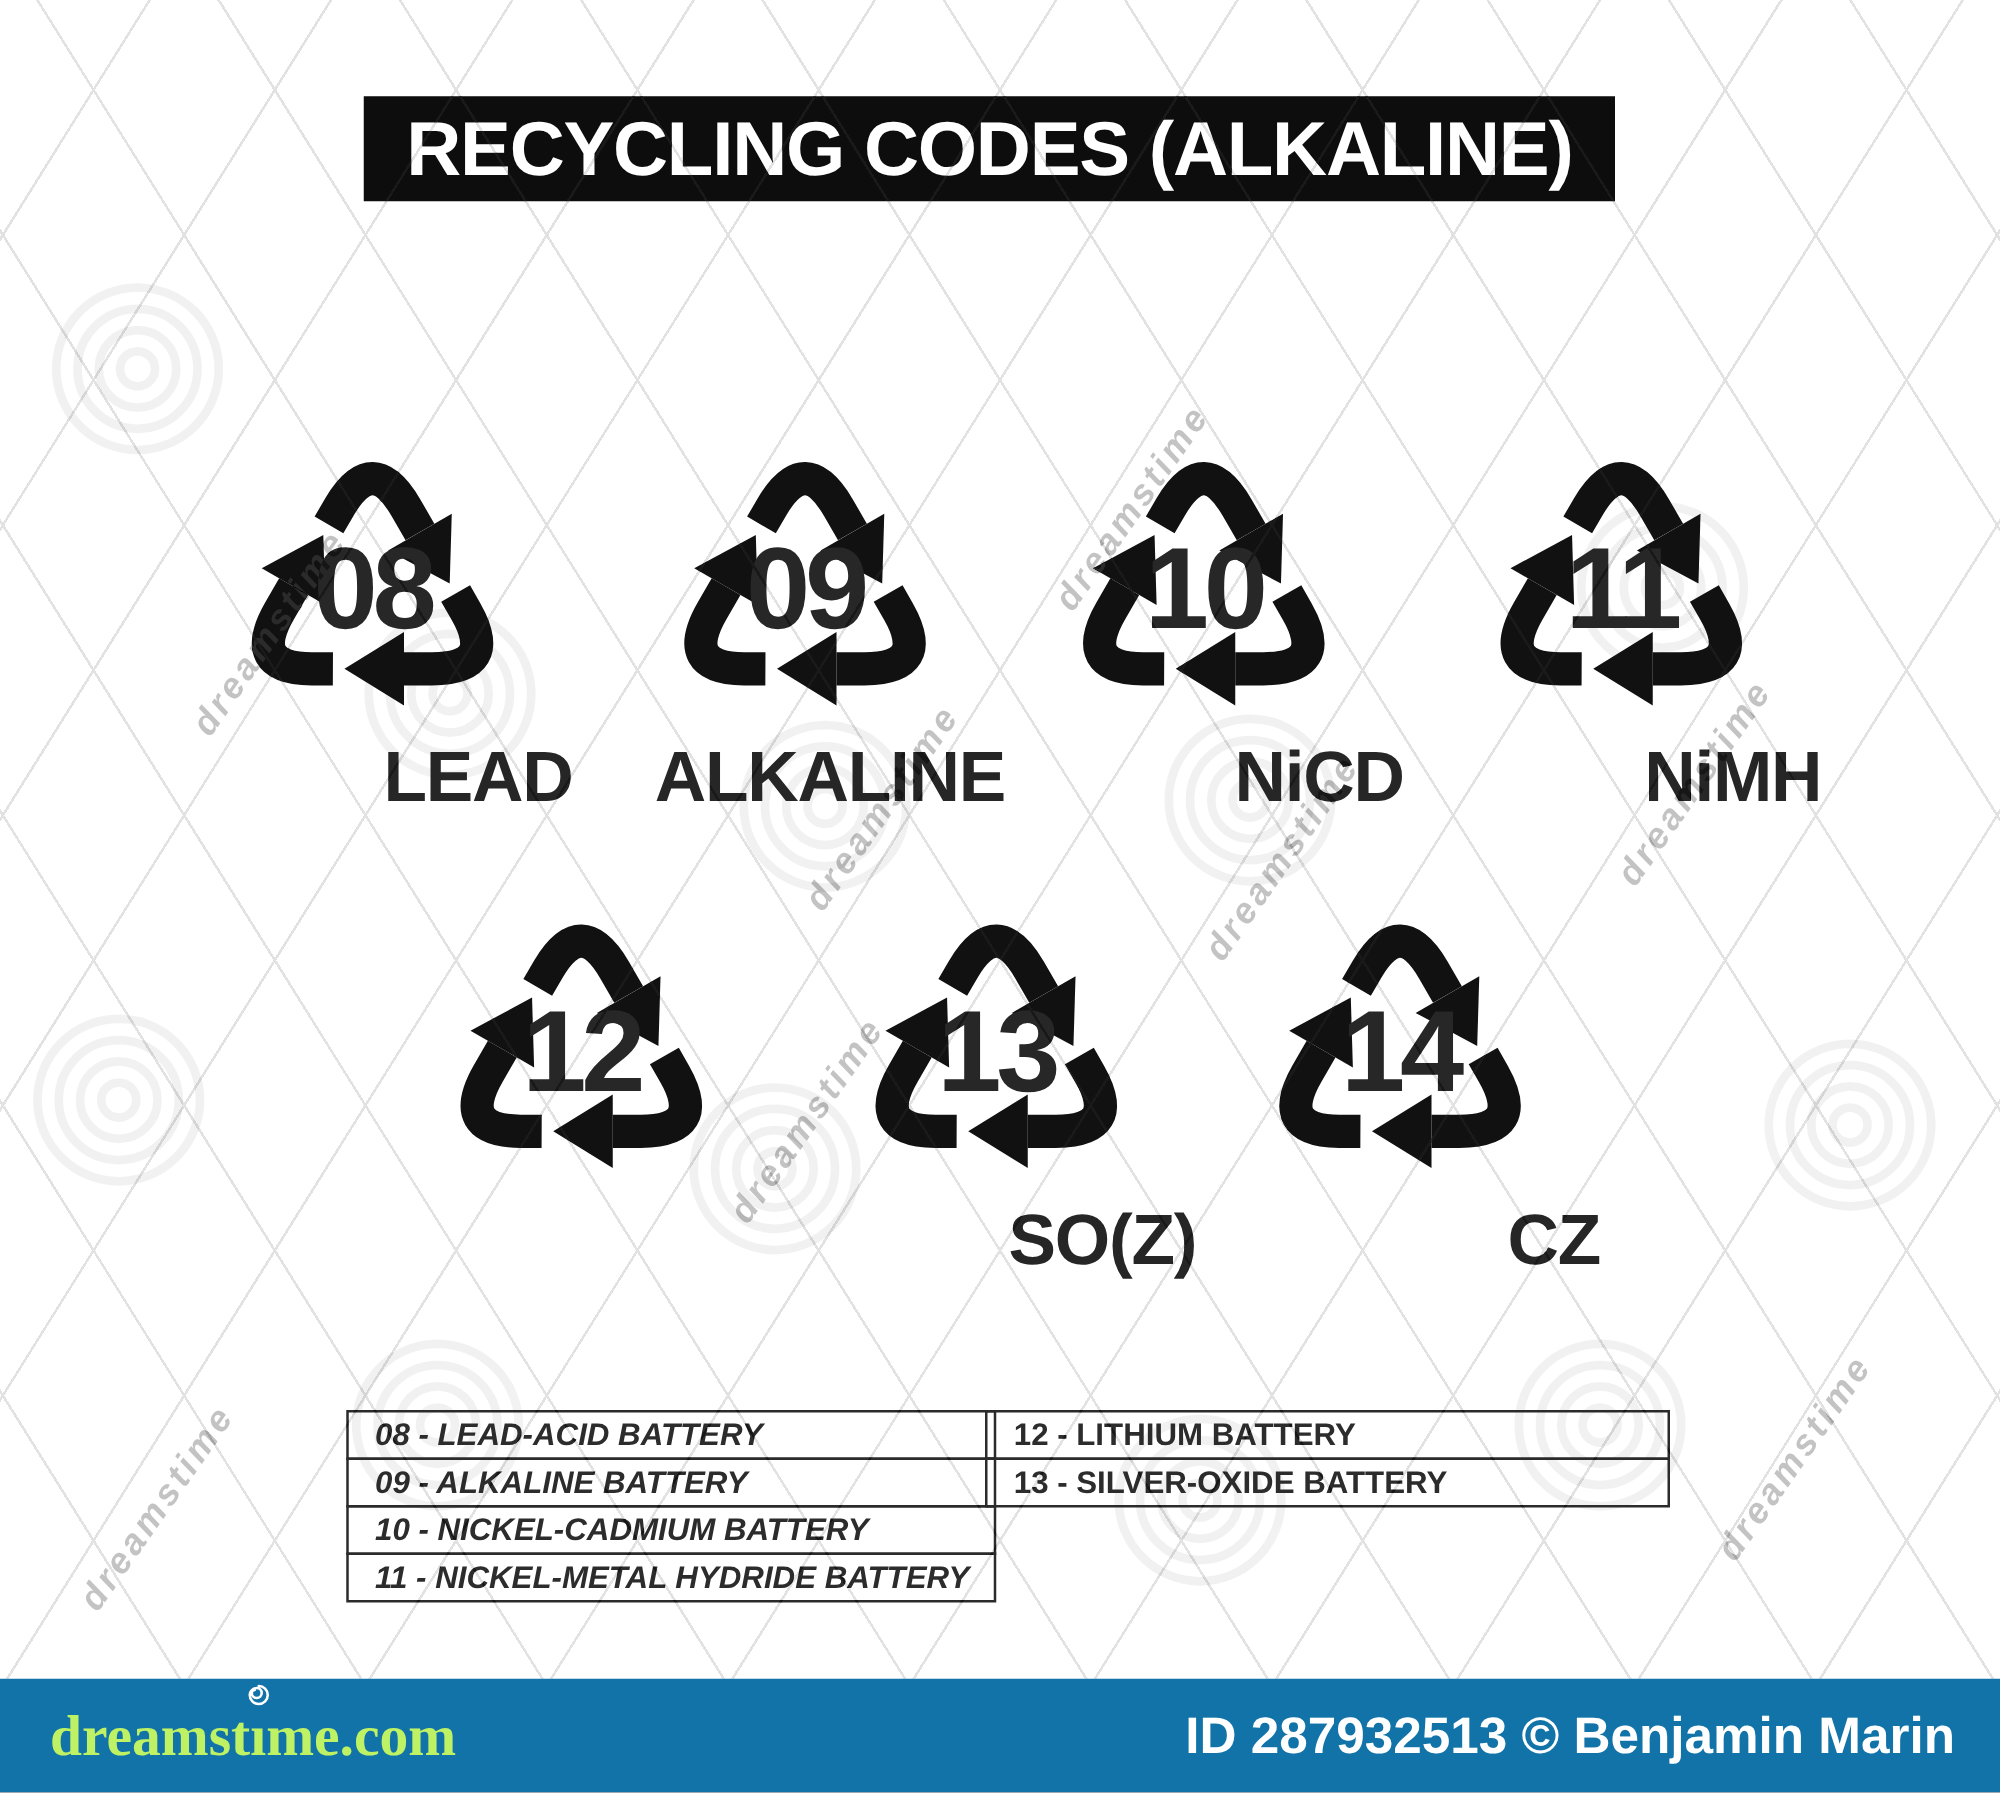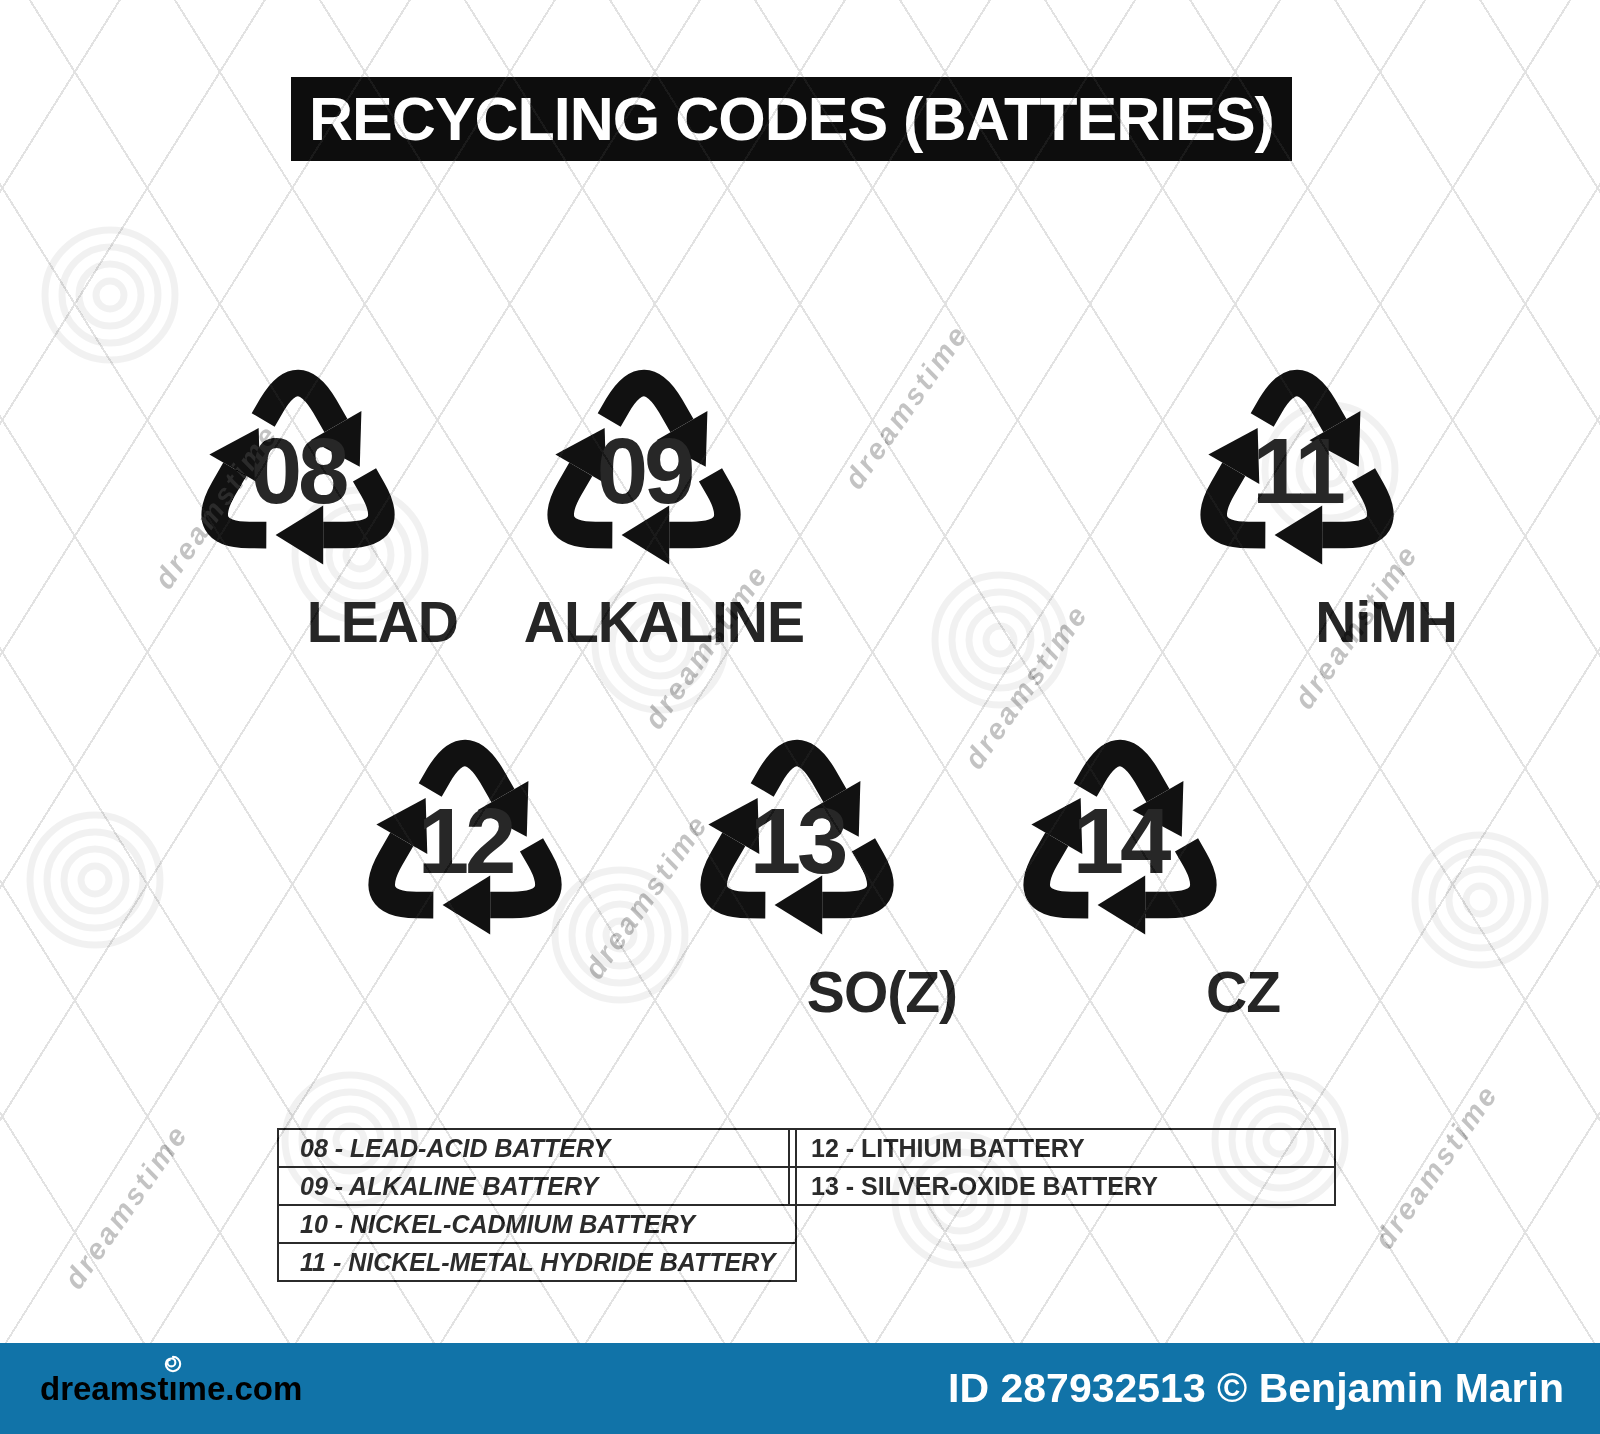--- a/index.html
+++ b/index.html
@@ -46,22 +46,22 @@
   }
   .legend .cell:first-child{margin-top:0;}
   .legend-left{left:277px;width:520px;font-style:italic;}
   .legend-right{left:788px;width:548px;}
   
   .bottom-bar{
     position:absolute;left:0;top:1343px;width:1600px;height:91px;background:#1173a8;
     z-index:60;display:flex;align-items:center;justify-content:space-between;
   }
   .brand{
-    margin-left:40px;color:#000000;font-weight:bold;font-size:33px;letter-spacing:0;
-    position:relative;white-space:nowrap;
+    margin-left:40px;color:#bef264;font-weight:bold;font-size:46px;letter-spacing:0;
+    position:relative;white-space:nowrap;font-family:Liberation Serif, serif;
   }
   .brand .istem{position:relative;display:inline-block;}
   .brand .istem svg{position:absolute;left:50%;top:-15px;transform:translateX(-50%);}
   .credit{
     margin-right:36px;color:#fff;font-weight:bold;font-size:41px;white-space:nowrap;
   }
 </style>
 </head>
 <body>
 
@@ -149,36 +149,43 @@
         <g stroke="none">
           <polygon points="118,129 118,171 84,150"></polygon>
           <polygon points="118,129 118,171 84,150" transform="rotate(120 100 108.3)"></polygon>
           <polygon points="118,129 118,171 84,150" transform="rotate(240 100 108.3)"></polygon>
         </g>
       </g>
     </defs>
   </svg>
 
   <div class="title-bar">
-    <span>RECYCLING CODES (BATTERIES)</span>
+    <span>RECYCLING CODES (ALKALINE)</span>
   </div>
 
   <div class="sym" style="left:138px;top:325px">
     <svg class="tri" viewBox="0 0 200 185">
         <use href="#tri-arrows"></use>
         <text x="100" y="127" text-anchor="middle" font-family="Liberation Sans, sans-serif" font-weight="bold" font-size="66" letter-spacing="-3" fill="#272727">08</text>
       </svg>
     <div class="lbl">LEAD</div>
   </div>
   <div class="sym" style="left:484px;top:325px">
     <svg class="tri" viewBox="0 0 200 185">
         <use href="#tri-arrows"></use>
         <text x="100" y="127" text-anchor="middle" font-family="Liberation Sans, sans-serif" font-weight="bold" font-size="66" letter-spacing="-3" fill="#272727">09</text>
       </svg>
     <div class="lbl">ALKALINE</div>
+  </div>
+  <div class="sym" style="left:803px;top:325px">
+    <svg class="tri" viewBox="0 0 200 185">
+        <use href="#tri-arrows"></use>
+        <text x="100" y="127" text-anchor="middle" font-family="Liberation Sans, sans-serif" font-weight="bold" font-size="66" letter-spacing="-3" fill="#272727">10</text>
+      </svg>
+    <div class="lbl">NiCD</div>
   </div>
   <div class="sym" style="left:1137px;top:325px">
     <svg class="tri" viewBox="0 0 200 185">
         <use href="#tri-arrows"></use>
         <text x="100" y="127" text-anchor="middle" font-family="Liberation Sans, sans-serif" font-weight="bold" font-size="66" letter-spacing="-3" fill="#272727">11</text>
       </svg>
     <div class="lbl">NiMH</div>
   </div>
 
   <div class="sym" style="left:305px;top:695px">

